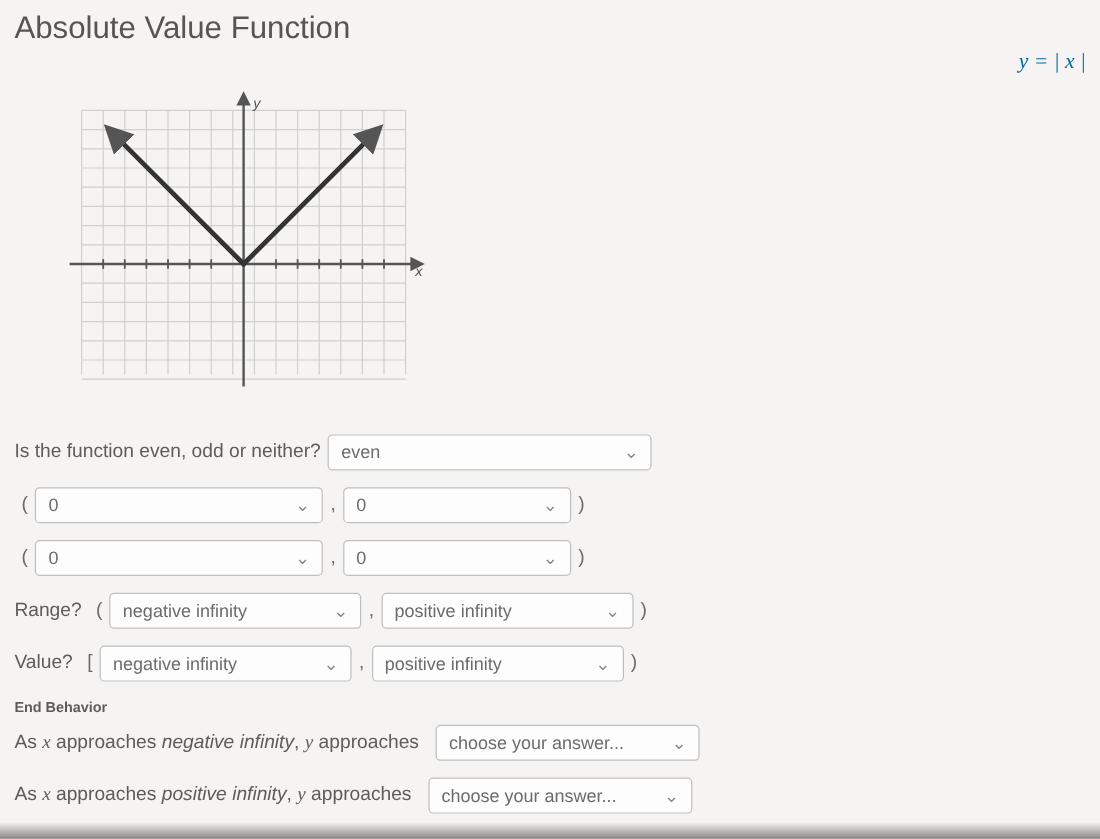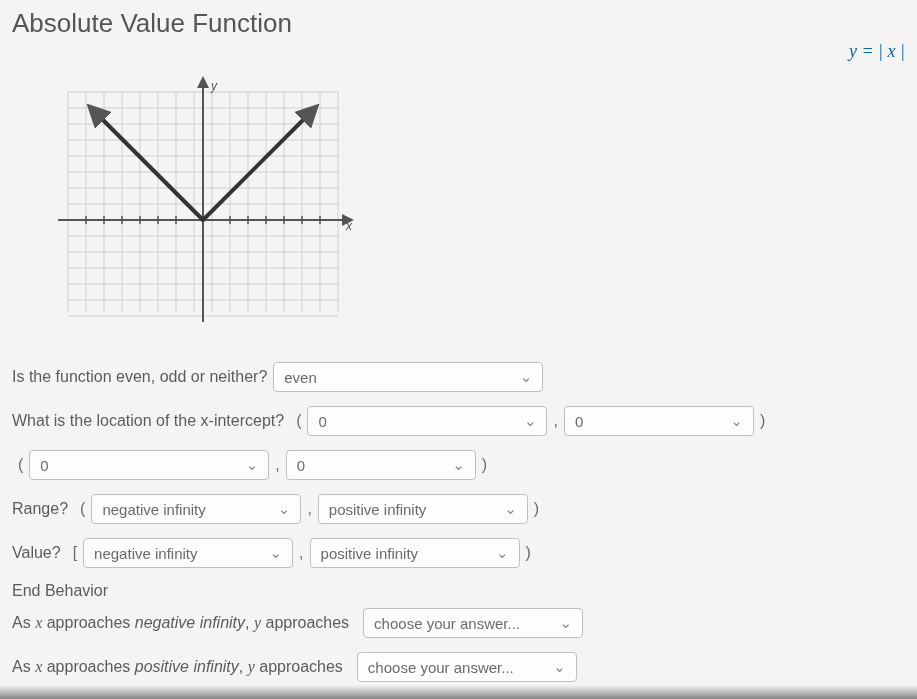--- a/index.html
+++ b/index.html
@@ -65,23 +65,23 @@
     .sel .chev {
       margin-left: 8px;
       color: #888;
     }
     .punct {
       padding: 0 6px;
       color: #6b6b6b;
       font-size: 16px;
     }
     .section-label {
-      font-size: 16px;
+      font-size: 12px;
       color: #5c5c5c;
-      font-weight: 400;
+      font-weight: 700;
       margin-bottom: 8px;
     }
     .italic-var {
       font-style: italic;
       font-family: Georgia, serif;
     }
     .shadow-bar {
       position: absolute;
       left: 0; right: 0; bottom: 0;
       height: 14px;
@@ -167,23 +167,20 @@
 
 <div class="qrow">
   <span class="qlabel">Is the function even, odd or neither?</span>
   <div class="sel" style="width:270px">
     <span>even</span>
     <span class="chev">⌄</span>
   </div>
 </div>
 
 <div class="qrow">
-  <span class="qlabel">
-    <span>What is the location of the x-intercept?</span>
-  </span>
   <span class="punct">(</span>
   <div class="sel" style="width:240px">
     <span>0</span>
     <span class="chev">⌄</span>
   </div>
   <span class="punct">,</span>
   <div class="sel" style="width:190px">
     <span>0</span>
     <span class="chev">⌄</span>
   </div>

